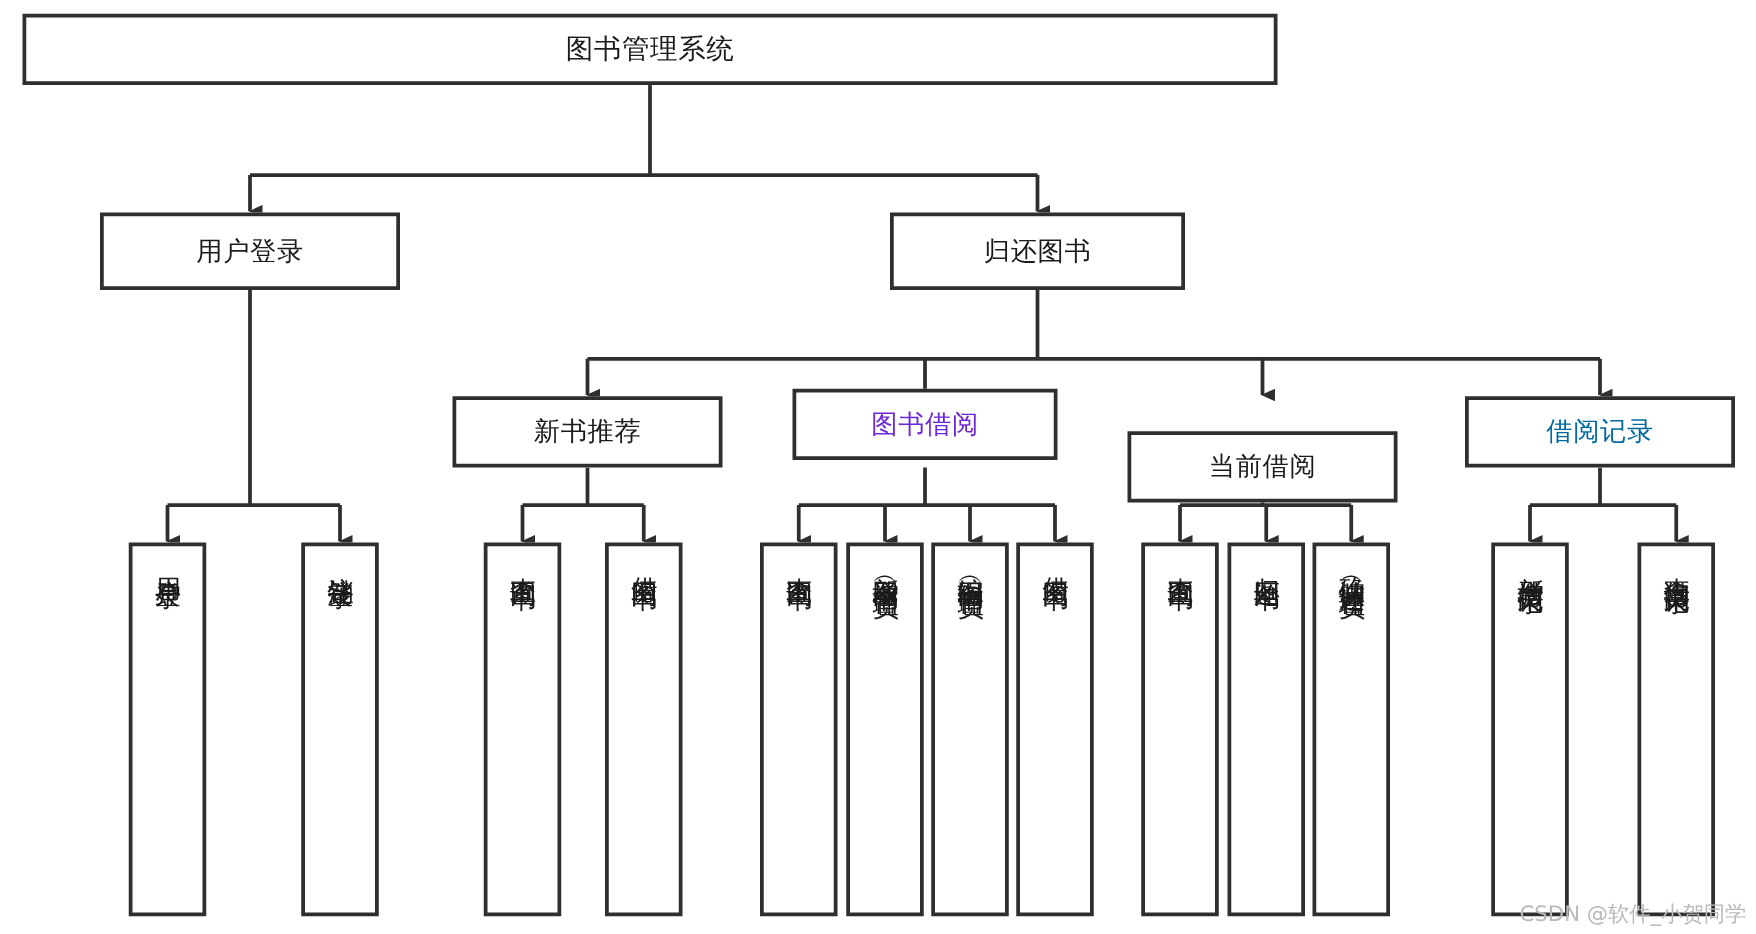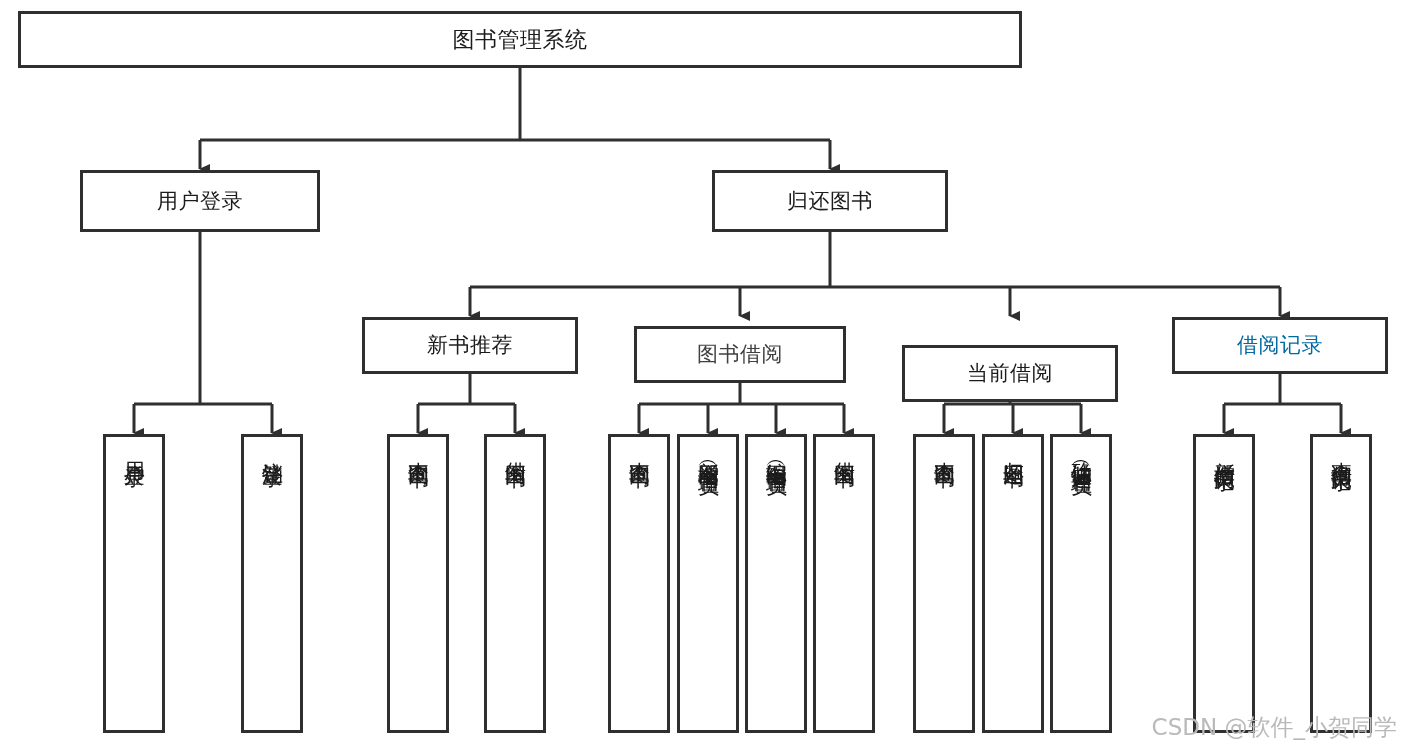--- a/index.html
+++ b/index.html
@@ -51,21 +51,21 @@
     text-orientation: upright;
     font-size: 21px;
     letter-spacing: 2px;
     line-height: 1;
   }
   .node.root .node-label { font-size: 22px; }
   .watermark {
     position: absolute;
     right: 8px;
     bottom: 4px;
-    font-size: 23px;
+    font-size: 17px;
     color: #b9b9b9;
     font-family: "DejaVu Sans", "Liberation Sans", sans-serif;
     white-space: nowrap;
     pointer-events: none;
   }
 </style>
 </head>
 <body>
 
 <div id="canvas">
@@ -119,21 +119,21 @@
       </div>
       <div class="node horizontal" style="left: 80px; top: 170px; width: 240px; height: 62px; border-color: rgb(47, 47, 47); background: rgb(255, 255, 255); color: rgb(27, 27, 27);">
         <span class="node-label">用户登录</span>
       </div>
       <div class="node horizontal" style="left: 712px; top: 170px; width: 236px; height: 62px; border-color: rgb(47, 47, 47); background: rgb(255, 255, 255); color: rgb(27, 27, 27);">
         <span class="node-label">归还图书</span>
       </div>
       <div class="node horizontal" style="left: 362px; top: 317px; width: 216px; height: 57px; border-color: rgb(47, 47, 47); background: rgb(255, 255, 255); color: rgb(27, 27, 27);">
         <span class="node-label">新书推荐</span>
       </div>
-      <div class="node horizontal" style="left: 634px; top: 326px; width: 212px; height: 57px; border-color: rgb(47, 47, 47); background: rgb(255, 255, 255); color: #404040;">
+      <div class="node horizontal" style="left: 634px; top: 311px; width: 212px; height: 57px; border-color: rgb(47, 47, 47); background: rgb(255, 255, 255); color: #6d28d9;">
         <span class="node-label">图书借阅</span>
       </div>
       <div class="node horizontal" style="left: 902px; top: 317px; width: 216px; height: 57px; border-color: rgb(47, 47, 47); background: rgb(255, 255, 255); color: rgb(27, 27, 27); margin-top: 28px;">
         <span class="node-label">当前借阅</span>
       </div>
       <div class="node horizontal" style="left: 1172px; top: 317px; width: 216px; height: 57px; border-color: rgb(47, 47, 47); background: rgb(255, 255, 255); color: #0369a1;">
         <span class="node-label">借阅记录</span>
       </div>
       <div class="node vertical" style="left: 103px; top: 434px; width: 62px; height: 299px; border-color: rgb(47, 47, 47); background: rgb(255, 255, 255); color: rgb(27, 27, 27);">
         <span class="node-label">用户登录</span>

